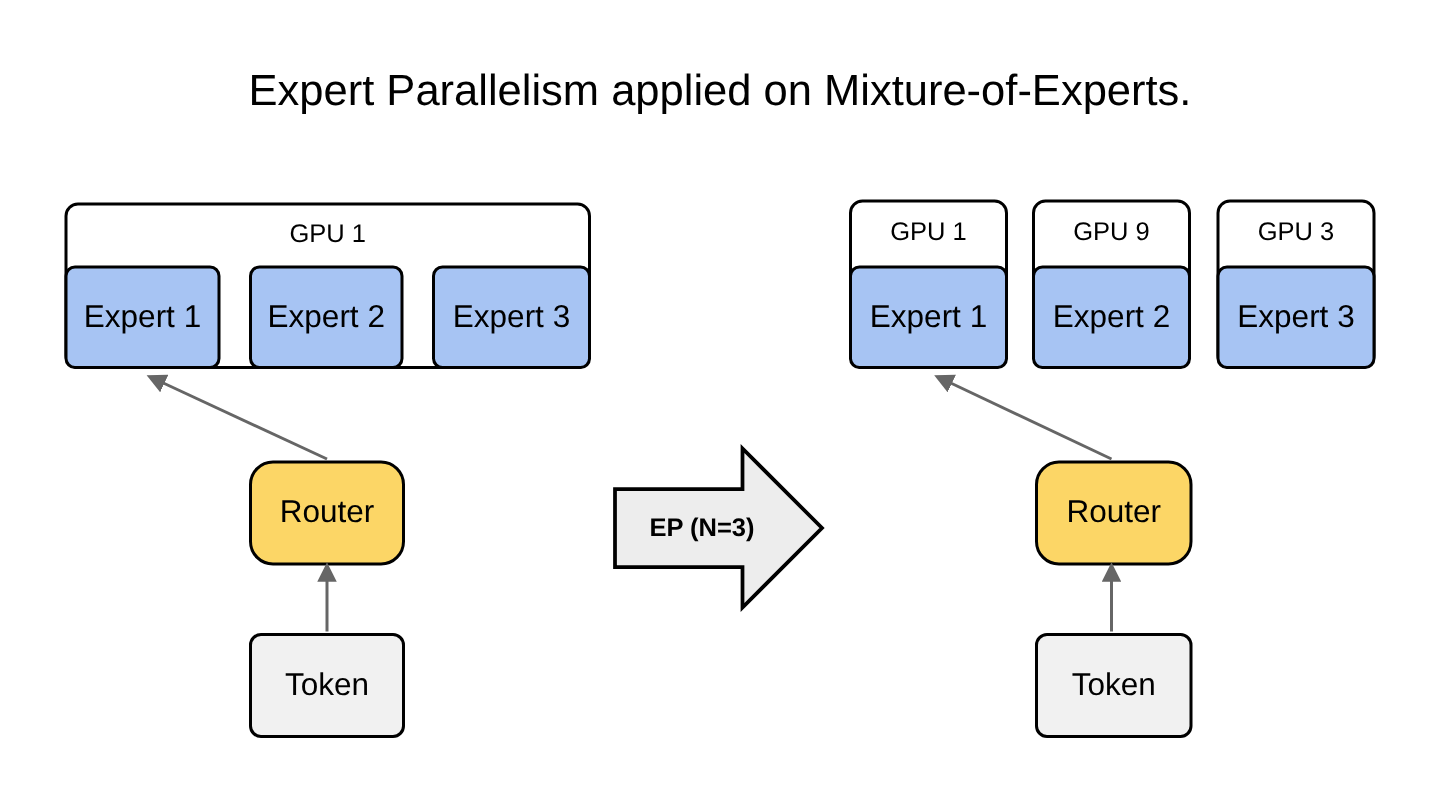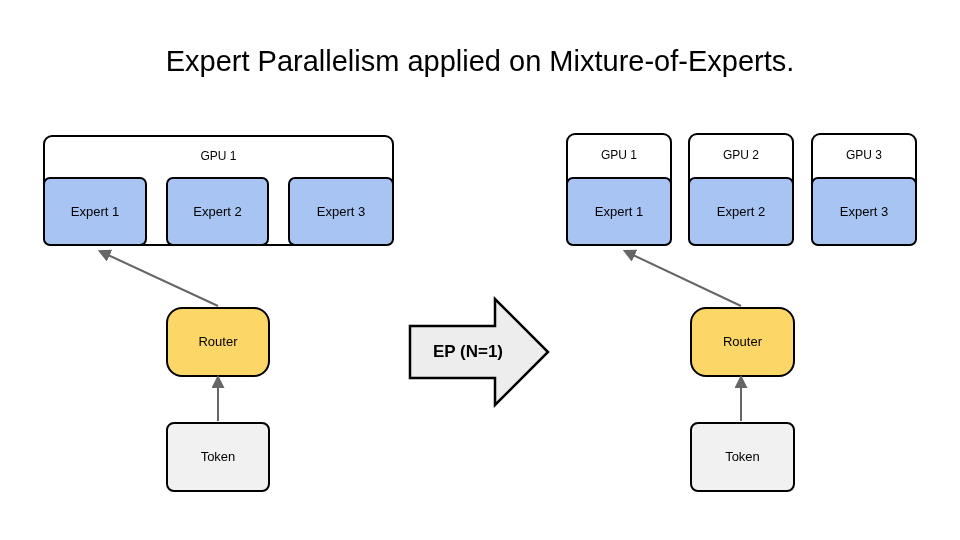--- a/index.html
+++ b/index.html
@@ -7,25 +7,25 @@
     position:relative; width:960px; height:540px; background:#ffffff;
     font-family:"Liberation Sans", sans-serif; color:#000000; overflow:hidden;
   }
   .title {
     position:absolute; left:0; top:44px; width:960px;
     text-align:center; font-size:29px; line-height:34px; font-weight:400;
   }
   .box {
     position:absolute; box-sizing:border-box;
     display:flex; align-items:center; justify-content:center;
-    font-size:13px; line-height:20px; text-align:center;
+    font-size:21px; line-height:20px; text-align:center;
     border:2px solid #000000; background:#ffffff;
   }
   .gpu-outline   { border-radius:9px; background:#ffffff; }
-  .gpu-head      { position:absolute; box-sizing:border-box; display:flex; align-items:center; justify-content:center; font-size:12px; }
+  .gpu-head      { position:absolute; box-sizing:border-box; display:flex; align-items:center; justify-content:center; font-size:17px; }
   .expert        { background:var(--expert-fill); border-radius:7px; }
   .router        { background:var(--router-fill); border-radius:16px; }
   .token         { background:var(--token-fill);  border-radius:8px; }
   .overlay       { position:absolute; left:0; top:0; width:960px; height:540px; pointer-events:none; }
   .connector     { stroke:var(--connector); stroke-width:2; fill:none; }
   .arrowhead-fill{ fill:var(--connector); }
   .block-arrow   { fill:var(--block-arrow-fill); stroke:#000000; stroke-width:2.5; }
   .ep-label {
     position:absolute; left:410px; top:342px; width:116px; height:20px;
     text-align:center; font-size:17px; line-height:20px; font-weight:bold;
@@ -44,21 +44,21 @@
   <div class="box expert" style="left:166px; top:177px; width:103px; height:69px;">Expert 2</div>
   <div class="box expert" style="left:288px; top:177px; width:106px; height:69px;">Expert 3</div>
   <div class="box router" style="left:166px; top:307px; width:104px; height:70px;">Router</div>
   <div class="box token" style="left:166px; top:422px; width:104px; height:70px;">Token</div>
 
   <div class="box gpu-outline" style="left:566px; top:133px; width:106px; height:113px;"></div>
   <div class="gpu-head" style="left:566px; top:133px; width:106px; height:44px;">GPU 1</div>
   <div class="box expert" style="left:566px; top:177px; width:106px; height:69px;">Expert 1</div>
 
   <div class="box gpu-outline" style="left:688px; top:133px; width:106px; height:113px;"></div>
-  <div class="gpu-head" style="left:688px; top:133px; width:106px; height:44px;">GPU 2</div>
+  <div class="gpu-head" style="left:688px; top:133px; width:106px; height:44px;">GPU 9</div>
   <div class="box expert" style="left:688px; top:177px; width:106px; height:69px;">Expert 2</div>
 
   <div class="box gpu-outline" style="left:811px; top:133px; width:106px; height:113px;"></div>
   <div class="gpu-head" style="left:811px; top:133px; width:106px; height:44px;border-radius:14px;">GPU 3</div>
   <div class="box expert" style="left:811px; top:177px; width:106px; height:69px;">Expert 3</div>
 
   <div class="box router" style="left:690px; top:307px; width:105px; height:70px;">Router</div>
   <div class="box token" style="left:690px; top:422px; width:105px; height:70px;">Token</div>
 
   <svg class="overlay" viewBox="0 0 960 540" xmlns="http://www.w3.org/2000/svg">
@@ -69,15 +69,15 @@
     </defs>
 
     <line class="connector" x1="218" y1="306" x2="106" y2="254" marker-end="url(#ah)"></line>
     <line class="connector" x1="218" y1="421" x2="218" y2="384" marker-end="url(#ah)"></line>
     <line class="connector" x1="741" y1="306" x2="631" y2="254" marker-end="url(#ah)"></line>
     <line class="connector" x1="741" y1="421" x2="741" y2="384" marker-end="url(#ah)"></line>
 
     <polygon class="block-arrow" points="410,326 495,326 495,299 548,352 495,405 495,378 410,378"></polygon>
   </svg>
 
-  <div class="ep-label">EP (N=1)</div>
+  <div class="ep-label">EP (N=3)</div>
 
 </div>
 
 </body></html>

